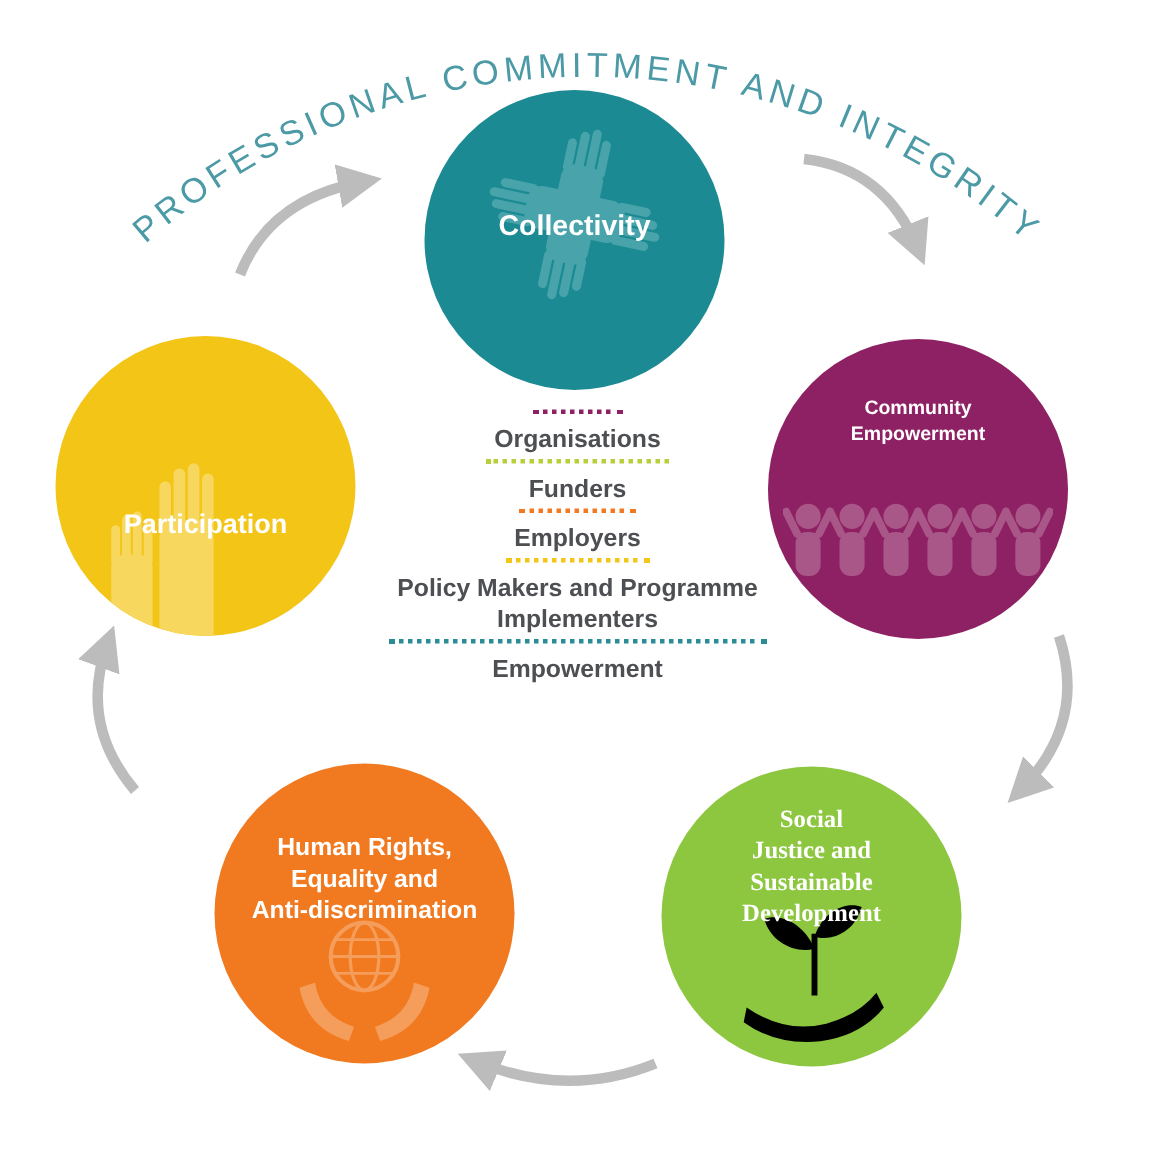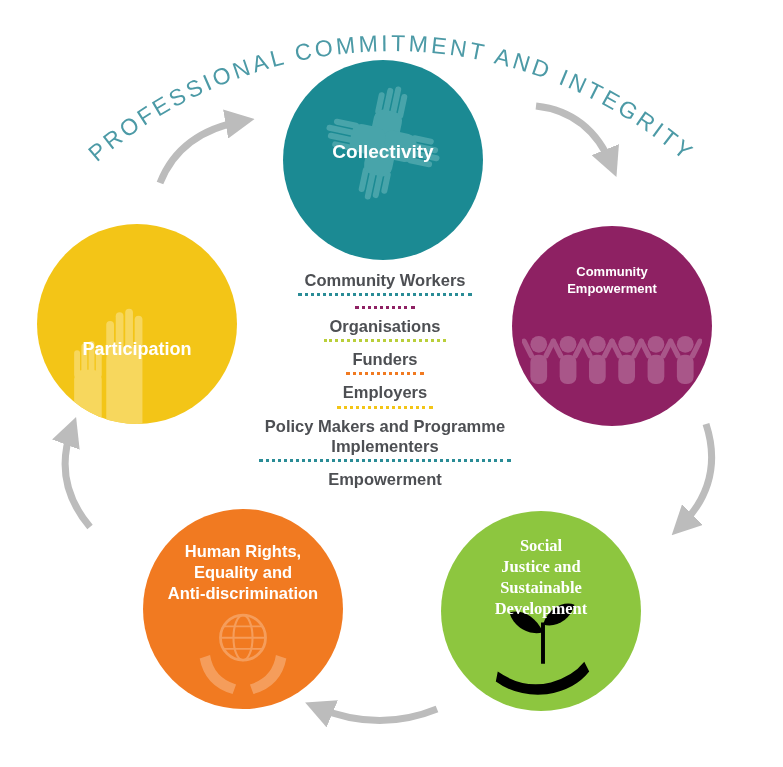--- a/index.html
+++ b/index.html
@@ -18,21 +18,21 @@
   .c0{left:283px;top:60px;}
   .c0 .label{top:46%;transform:translateY(-50%);font-size:19px;}
   .c0 .icon{left:25px;top:8px;width:150px;height:150px;}
   .c1{left:512px;top:226px;}
   .c1 .label{top:38px;font-size:13px;}
   .c1 .icon{left:10px;bottom:28px;width:180px;height:74px;}
   .c2{left:441px;top:511px;}
   .c2 .label{top:24px;font-size:16.5px;font-family:Liberation Serif, serif;}
   .c2 .icon{left:38px;bottom:4px;width:128px;height:118px;}
   .c3{left:143px;top:509px;}
-  .c3 .label{top:32px;font-size:16.5px;}
+  .c3 .label{top:46px;font-size:16.5px;}
   .c3 .icon{left:42px;bottom:2px;width:116px;height:104px;}
   .c4{left:37px;top:224px;}
   .c4 .label{top:50%;transform:translateY(-50%);font-size:18px;margin-top:26px;}
   .c4 .icon{left:22px;bottom:-6px;width:150px;height:146px;}
   .icon *{fill:currentColor;}
   .icon .stroke{fill:none;stroke:currentColor;}
   .center-list{
     position:absolute;left:232px;top:270px;width:306px;z-index:3;
     display:flex;flex-direction:column;align-items:center;
     color:var(--list-text,#4d4f53);font-size:16.5px;font-weight:bold;text-align:center;
@@ -142,24 +142,20 @@
         </g>
       </defs>
       <use href="#hand-y" transform="translate(62 34) scale(1.18)"></use>
       <use href="#hand-y" transform="translate(18 78) scale(0.9)"></use>
     </svg>
     <div class="label">Participation</div>
   </div>
 
   <div class="center-list">
       <div class="list-item">
-      <div class="txt">Community Workers</div>
-      <div class="divider" style="border-bottom-color: rgb(42, 140, 150);"></div>
-    </div>
-      <div class="list-item">
       <div class="divider" style="border-bottom-color: rgb(142, 33, 99);"></div>
     </div>
       <div class="list-item">
       <div class="txt">Organisations</div>
       <div class="divider" style="border-bottom-color: rgb(185, 207, 58);"></div>
     </div>
       <div class="list-item">
       <div class="txt">Funders</div>
       <div class="divider" style="border-bottom-color: rgb(241, 122, 33);"></div>
     </div>

